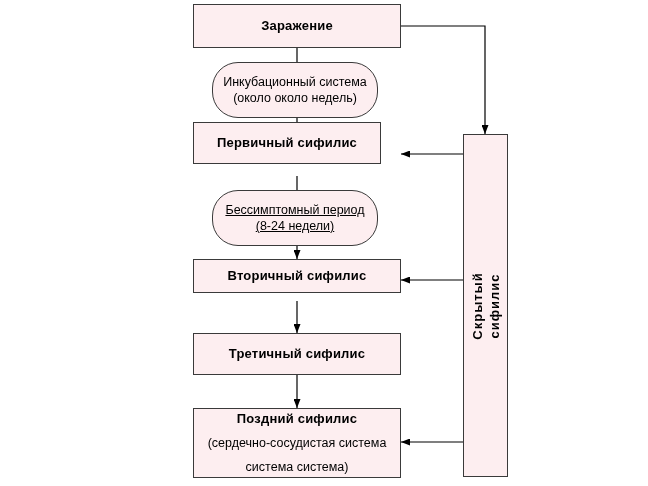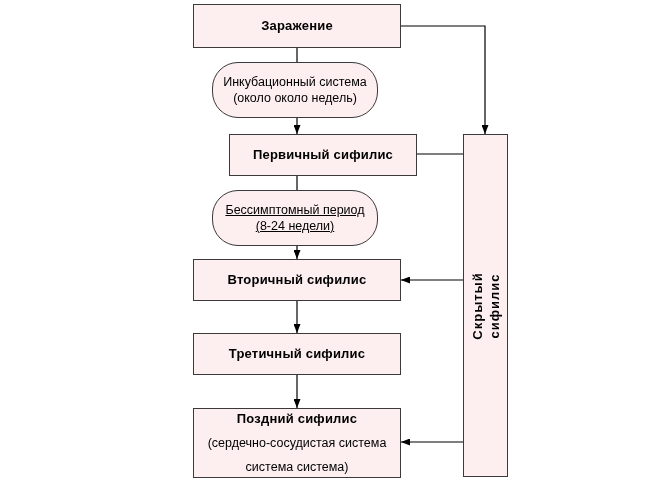--- a/index.html
+++ b/index.html
@@ -32,23 +32,23 @@
     font-size:12.5px;
     font-weight:normal;
     line-height:16px;
   }
   .stadium{
     border-radius:26px;
   }
   
   #node-infection   {left:193px; top:4px;   width:208px; height:44px;}
   #node-incubation  {left:212px; top:62px;  width:166px; height:56px;}
-  #node-primary     {left:193px; top:134px; width:188px; height:42px;margin-left:36px;}
+  #node-primary     {left:193px; top:122px; width:188px; height:42px;}
   #node-asymptomatic{left:212px; top:190px; width:166px; height:56px;text-decoration:underline;}
-  #node-secondary   {left:193px; top:259px; width:208px; height:42px;}
+  #node-secondary   {left:193px; top:259px; width:208px; height:34px;}
   #node-tertiary    {left:193px; top:333px; width:208px; height:42px;}
   #node-late        {left:193px; top:408px; width:208px; height:70px;gap:8px;}
   
   #node-latent      {left:463px; top:134px; width:45px;  height:343px;}
   #node-latent .vlabel{
     position:absolute;
     left:50%; top:50%;
     transform:translate(-50%,-50%) rotate(-90deg);
     font-size:13px;
     font-weight:bold;

